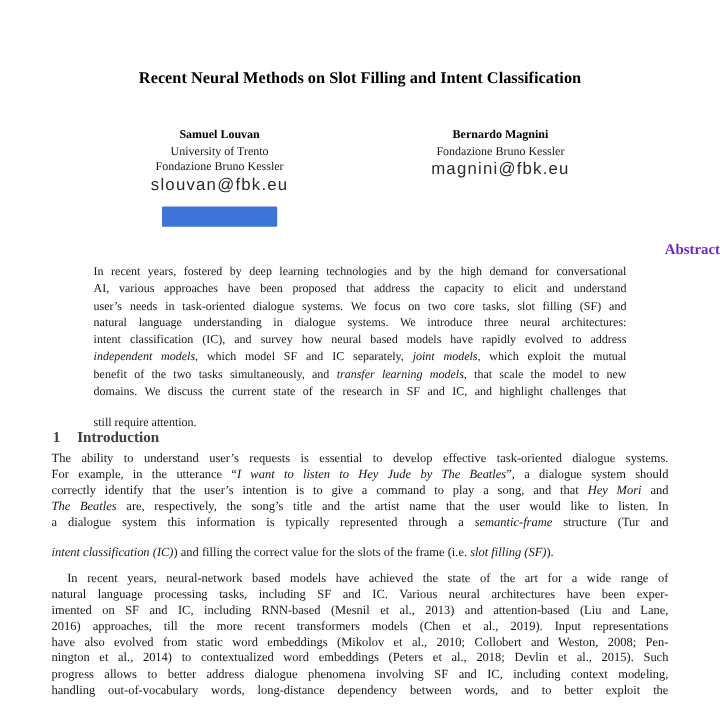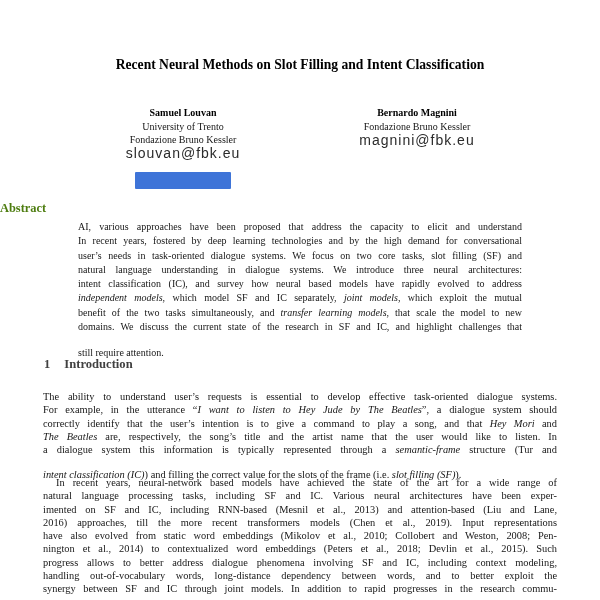--- a/index.html
+++ b/index.html
@@ -8,30 +8,30 @@
   .title{position:absolute;top:56px;left:30px;right:30px;text-align:center;
          font-size:13.6px;font-weight:bold;line-height:17.5px;color:#000;}
   .authors{position:absolute;top:106px;left:0;right:0;display:flex;
            justify-content:center;gap:64px;text-align:center;}
   .author{min-width:170px;}
   .aname{font-weight:bold;font-size:10px;line-height:14px;color:#000;}
   .affil{font-size:10px;line-height:13px;}
   .email{font-family:Liberation Sans, sans-serif;font-size:14px;
          line-height:13px;letter-spacing:1px;margin-top:1px;color:#2b2b2b;}
   .email-highlight{width:96px;height:17px;margin:12px auto 0 auto;border-radius:1px;}
-  .abstract-heading{position:absolute;top:201px;left:0;right:0;text-align:left;
-                    font-size:12.4px;font-weight:bold;color:#4d7c0f;}
+  .abstract-heading{position:absolute;top:201px;left:0;right:0;text-align:right;
+                    font-size:12.4px;font-weight:bold;color:#6d28d9;}
   .abstract-body{position:absolute;top:220px;left:78px;width:444px;font-size:10px;}
   .abstract-body .jline{height:14.3px;line-height:14.3px;}
   .section-heading{position:absolute;top:357px;left:44px;font-size:12.6px;
                    font-weight:bold;color:#404040;}
   .secnum{margin-right:14px;}
   .body-par{position:absolute;left:43px;width:514px;font-size:10.4px;}
   .body-par .jline{height:13.3px;line-height:13.3px;}
-  #intro-p1{top:390px;}
+  #intro-p1{top:376px;}
   #intro-p2{top:476px;}
   .jline{text-align:justify;text-align-last:justify;overflow:hidden;
          white-space:normal;}
   .jline.lastline{text-align-last:left;margin-top:12px;}
   .jline.indentline{text-indent:13px;}
   .jline i{font-style:italic;}
 </style>
 </head>
 <body>
 
@@ -52,22 +52,22 @@
     <div class="author">
       <div class="aname">Bernardo Magnini</div>
       <div class="affil">Fondazione Bruno Kessler</div>
       <div class="email">magnini@fbk.eu</div>
     </div>
   </div>
 
   <div class="abstract-heading">Abstract</div>
 
   <div class="abstract-body" id="abstract-body">
+      <div class="jline">In recent years, fostered by deep learning technologies and by the high demand for conversational</div>
       <div class="jline">AI, various approaches have been proposed that address the capacity to elicit and understand</div>
-      <div class="jline">In recent years, fostered by deep learning technologies and by the high demand for conversational</div>
       <div class="jline">user’s needs in task-oriented dialogue systems. We focus on two core tasks, slot filling (SF) and</div>
       <div class="jline">natural language understanding in dialogue systems. We introduce three neural architectures:</div>
       <div class="jline">intent classification (IC), and survey how neural based models have rapidly evolved to address</div>
       <div class="jline"><i>independent models</i>, which model SF and IC separately, <i>joint models</i>, which exploit the mutual</div>
       <div class="jline">benefit of the two tasks simultaneously, and <i>transfer learning models</i>, that scale the model to new</div>
       <div class="jline">domains. We discuss the current state of the research in SF and IC, and highlight challenges that</div>
       <div class="jline lastline">still require attention.</div>
     </div>
 
   <div class="section-heading">
@@ -85,16 +85,15 @@
 
   <div class="body-par" id="intro-p2">
       <div class="jline indentline">In recent years, neural-network based models have achieved the state of the art for a wide range of</div>
       <div class="jline">natural language processing tasks, including SF and IC. Various neural architectures have been exper-</div>
       <div class="jline">imented on SF and IC, including RNN-based (Mesnil et al., 2013) and attention-based (Liu and Lane,</div>
       <div class="jline">2016) approaches, till the more recent transformers models (Chen et al., 2019). Input representations</div>
       <div class="jline">have also evolved from static word embeddings (Mikolov et al., 2010; Collobert and Weston, 2008; Pen-</div>
       <div class="jline">nington et al., 2014) to contextualized word embeddings (Peters et al., 2018; Devlin et al., 2015). Such</div>
       <div class="jline">progress allows to better address dialogue phenomena involving SF and IC, including context modeling,</div>
       <div class="jline">handling out-of-vocabulary words, long-distance dependency between words, and to better exploit the</div>
-      <div class="jline">synergy between SF and IC through joint models. In addition to rapid progresses in the research commu-</div>
     </div>
 
 </div>
 
 </body></html>

